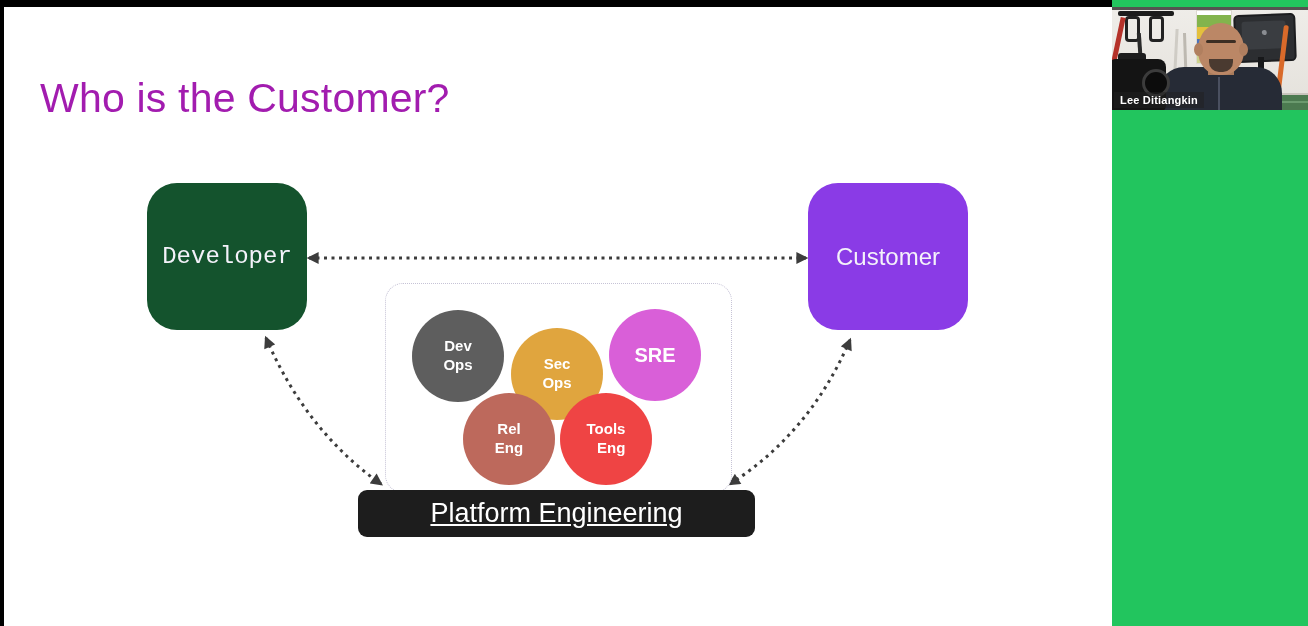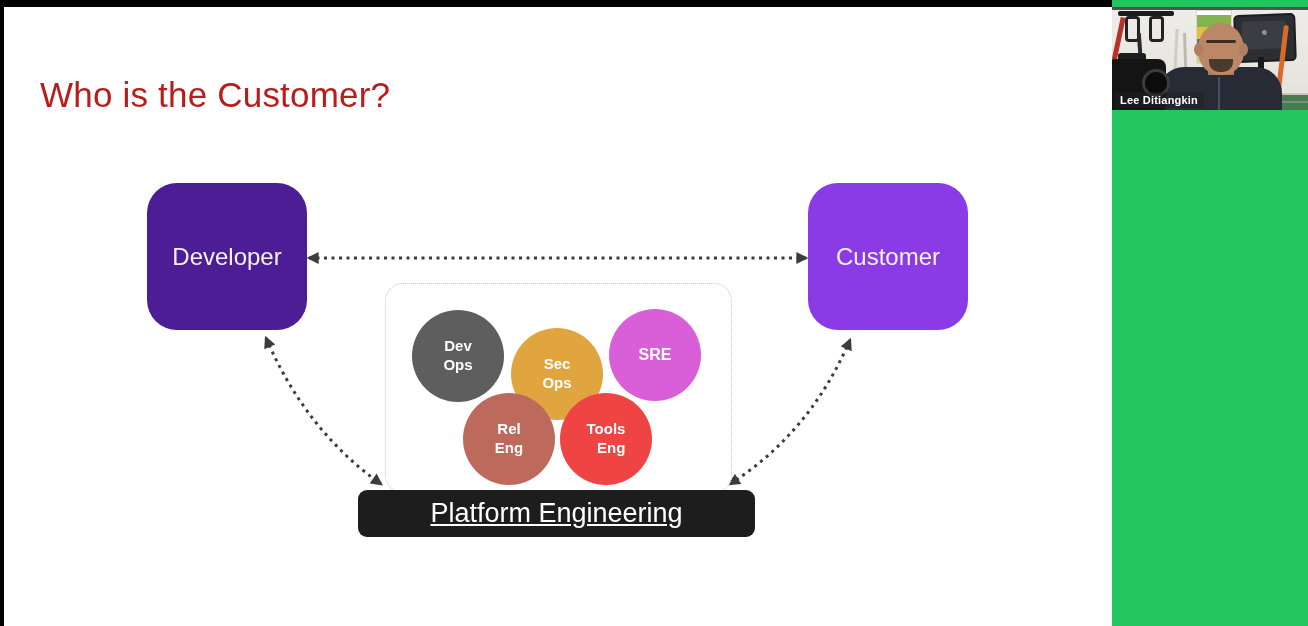--- a/index.html
+++ b/index.html
@@ -8,21 +8,21 @@
     background:#000;font-family:"Liberation Sans", sans-serif;
   }
 
   
   .slide{
     position:absolute;left:4px;top:7px;width:1108px;height:619px;
     background:#ffffff;
   }
   .slide-title{
     position:absolute;left:36px;top:68px;
-    font-size:35px;color:#b91c1c;letter-spacing:.2px;
+    font-size:41px;color:#a21caf;letter-spacing:.2px;
   }
   .arrow-layer{position:absolute;left:0;top:0;width:1108px;height:619px;}
 
   .node-box{
     position:absolute;width:160px;height:147px;border-radius:30px;
     display:flex;align-items:center;justify-content:center;
     color:#f4f2fa;font-size:24px;
   }
   .node-developer{left:143px;top:176px;}
   .node-customer{left:804px;top:176px;text-align:right;}
@@ -33,21 +33,21 @@
   }
 
   .team-circle{
     position:absolute;width:92px;height:92px;border-radius:50%;
     display:flex;align-items:center;justify-content:center;text-align:center;
     color:#fff;font-weight:bold;font-size:15px;line-height:1.25;
     white-space:pre-line;
   }
   .circle-devops  {left:408px;top:303px;}
   .circle-secops  {left:507px;top:321px;}
-  .circle-sre     {left:605px;top:302px;font-size:16px;}
+  .circle-sre     {left:605px;top:302px;font-size:20px;}
   .circle-releng  {left:459px;top:386px;}
   .circle-toolseng{left:556px;top:386px;}
 
   .platform-bar{
     position:absolute;left:354px;top:483px;width:397px;height:47px;
     border-radius:9px;display:flex;align-items:center;justify-content:center;
     color:#fff;font-size:27px;
   }
 
   
@@ -113,21 +113,21 @@
         <path d="M0,0 L10,5 L0,10 z" fill="#3c3c3c"></path>
       </marker>
     </defs>
     <path d="M 305 251 L 802 251" fill="none" stroke="#3c3c3c" stroke-width="3" stroke-dasharray="3 4.5" marker-start="url(#ah)" marker-end="url(#ah)"></path>
     <path d="M 262 331 Q 302 424 377 477" fill="none" stroke="#3c3c3c" stroke-width="3" stroke-dasharray="3 4.5" marker-start="url(#ah)" marker-end="url(#ah)"></path>
     <path d="M 846 333 Q 806 426 726 477" fill="none" stroke="#3c3c3c" stroke-width="3" stroke-dasharray="3 4.5" marker-start="url(#ah)" marker-end="url(#ah)"></path>
   </svg>
 
   <div class="team-container"></div>
 
-  <div class="node-box node-developer" style="background: #4c1d95;">
+  <div class="node-box node-developer" style="background: #14532d; font-family: Liberation Mono, monospace;">
     <span>Developer</span>
   </div>
 
   <div class="node-box node-customer" style="background: rgb(138, 59, 230);">
     <span>Customer</span>
   </div>
 
   <div class="team-circle circle-devops" style="background: rgb(94, 94, 94);">Dev
 Ops</div>
   <div class="team-circle circle-secops" style="background: rgb(224, 165, 62);">Sec

